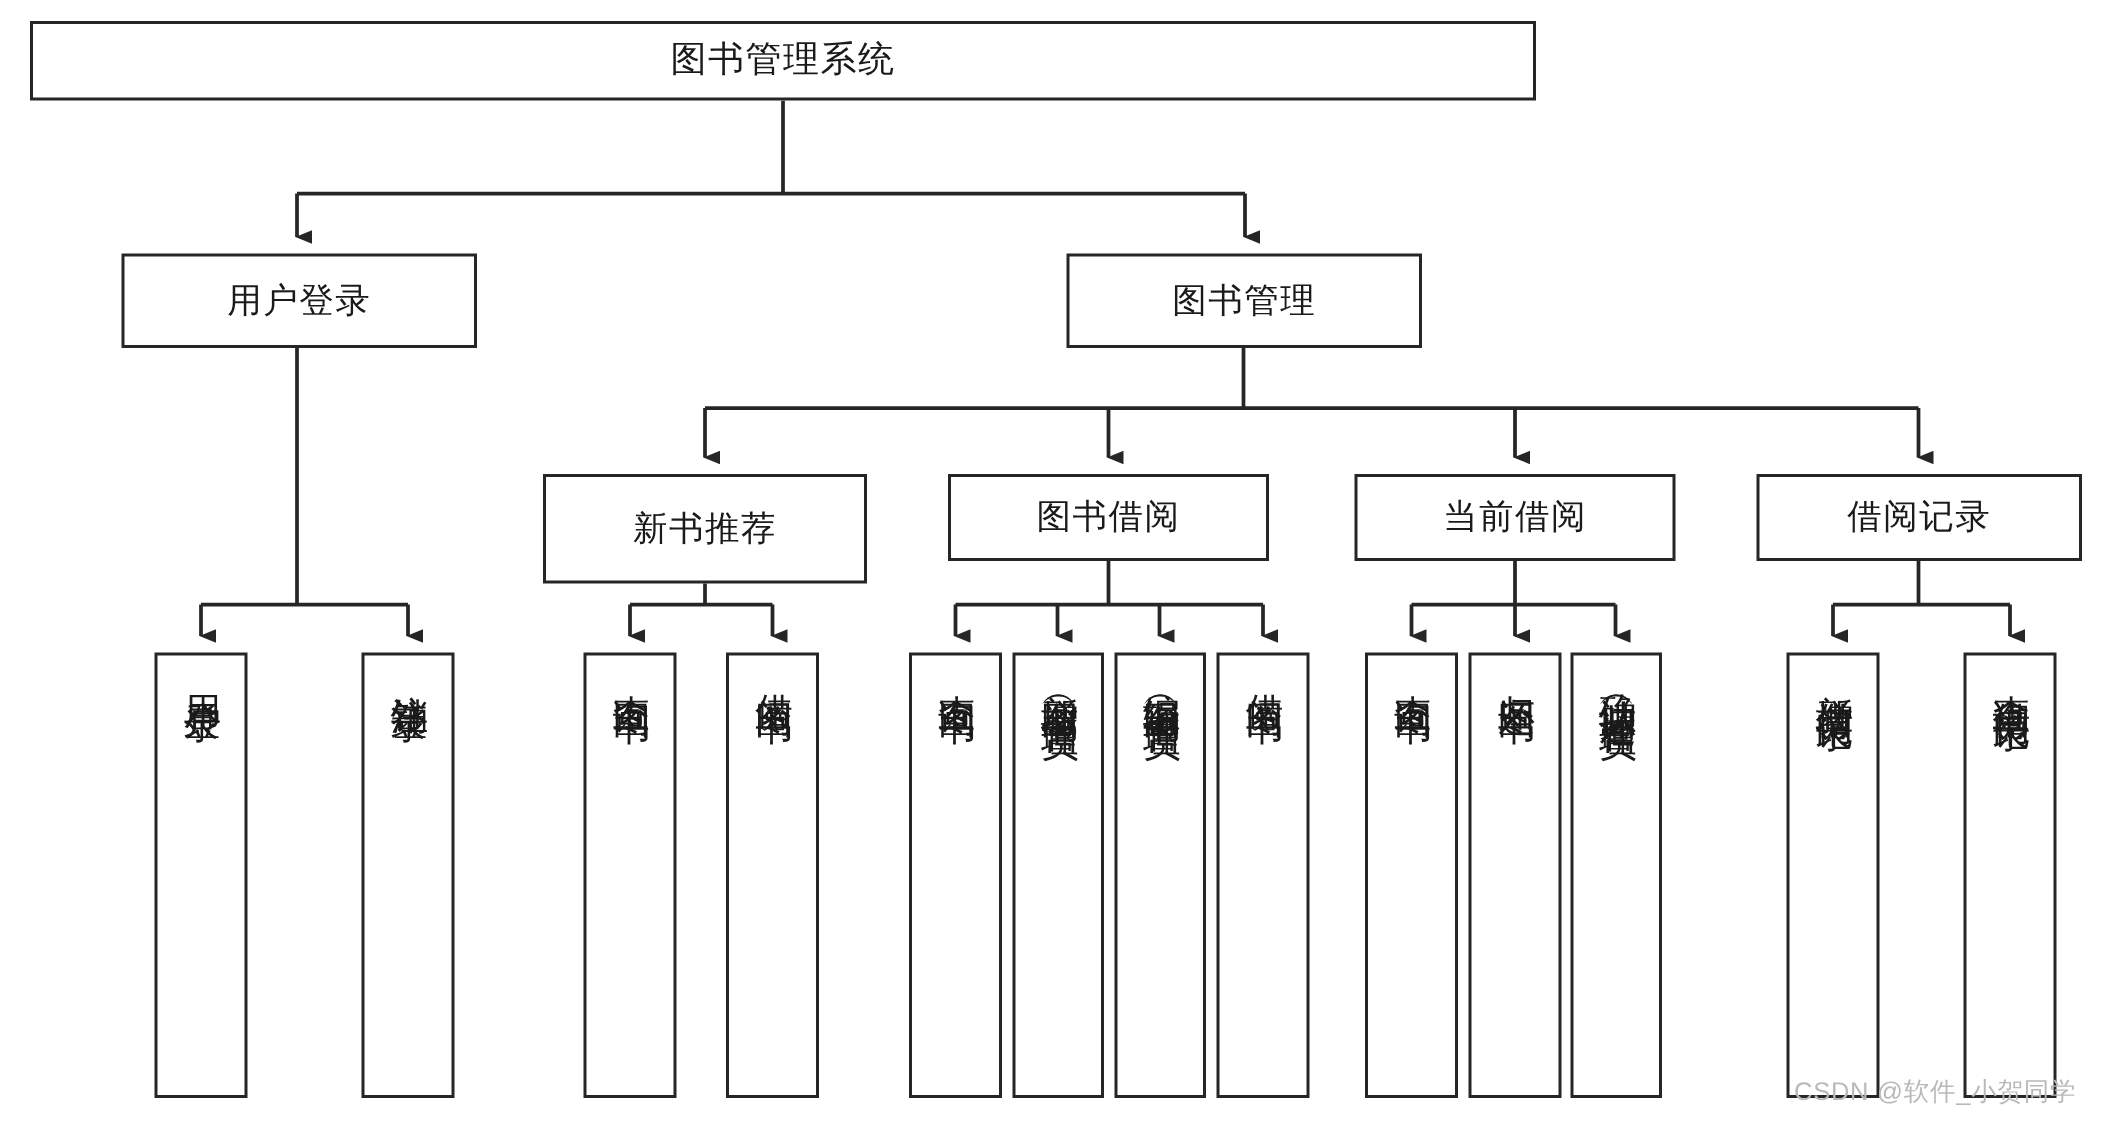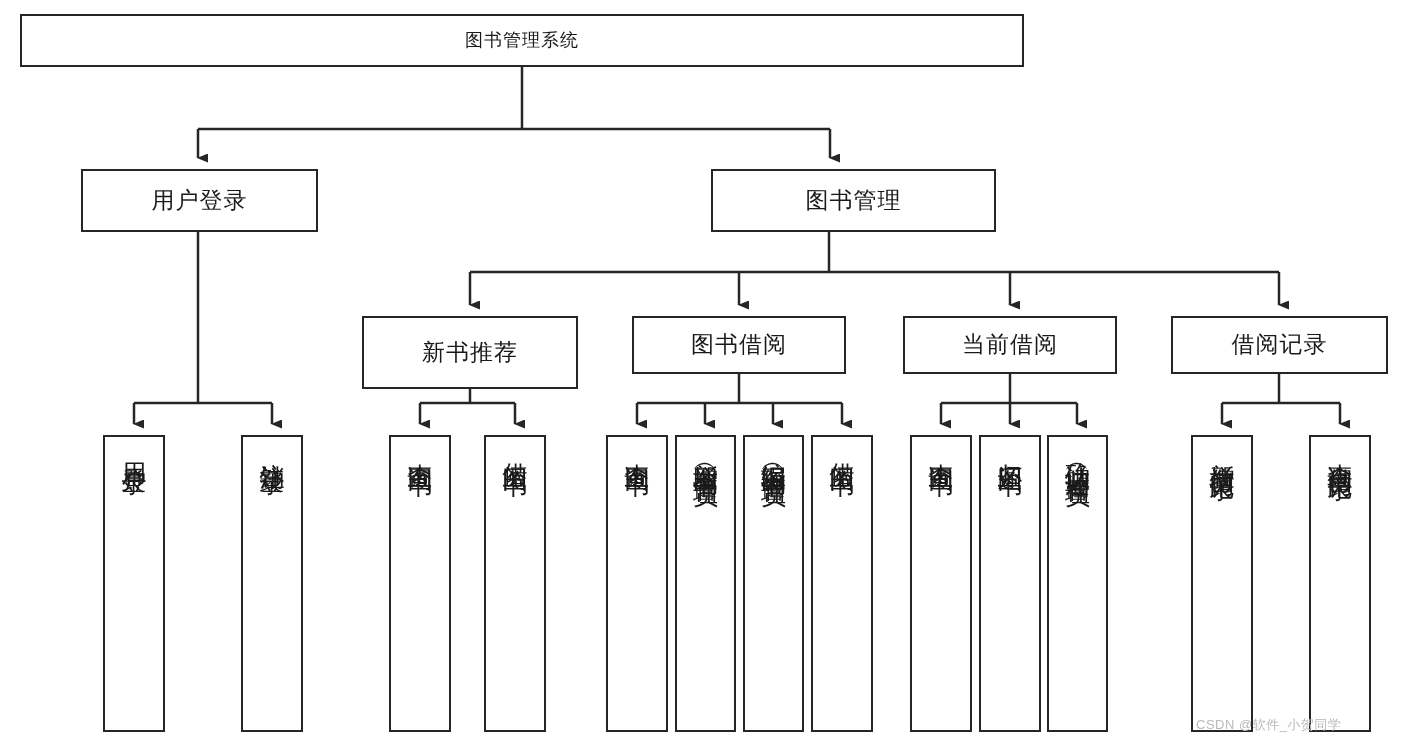--- a/index.html
+++ b/index.html
@@ -9,28 +9,28 @@
   svg#wires{position:absolute;left:0;top:0;width:1405px;height:747px;}
 
   .node{position:absolute;box-sizing:border-box;background:#ffffff;
         border:2.5px solid #262626;display:flex;align-items:center;
         justify-content:center;overflow:hidden;}
   .node .lbl{color:#1a1a1a;line-height:1.12;text-align:center;
              white-space:nowrap;}
 
   
   .h .lbl{font-size:23px;letter-spacing:1px;}
-  .node.root .lbl{font-size:18px;}
+  .node.root .lbl{font-size:24px;}
 
   
   .v{align-items:flex-start;padding-top:6px;}
   .v .lbl{writing-mode:vertical-rl;text-orientation:upright;
           font-size:25px;letter-spacing:3px;line-height:1;}
 
-  .watermark{position:absolute;left:1196px;top:716px;font-size:13px;
+  .watermark{position:absolute;left:1196px;top:716px;font-size:17px;
              color:#b9b9b9;letter-spacing:.5px;white-space:nowrap;
              pointer-events:none;}
 </style>
 </head>
 <body>
 
 <div id="diagram">
 
   <svg id="wires" viewBox="0 0 1405 747">
     <defs>
@@ -82,21 +82,21 @@
     </g>
   </svg>
 
   <div class="node h root" style="left:20px;top:14px;width:1004px;height:53px;">
     <span class="lbl">图书管理系统</span>
   </div>
 
   <div class="node h" style="left:81px;top:169px;width:237px;height:63px;">
     <span class="lbl">用户登录</span>
   </div>
-  <div class="node h" style="left:711px;top:169px;width:285px;height:63px;">
+  <div class="node h" style="left:711px;top:169px;width:237px;height:63px;">
     <span class="lbl">图书管理</span>
   </div>
 
   <div class="node h" style="left:362px;top:316px;width:216px;height:73px;">
     <span class="lbl">新书推荐</span>
   </div>
   <div class="node h" style="left:632px;top:316px;width:214px;height:58px;">
     <span class="lbl">图书借阅</span>
   </div>
   <div class="node h" style="left:903px;top:316px;width:214px;height:58px;">

